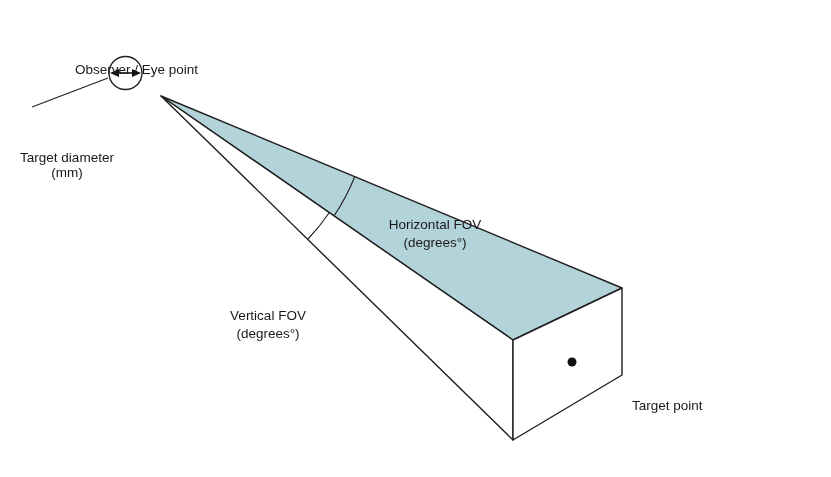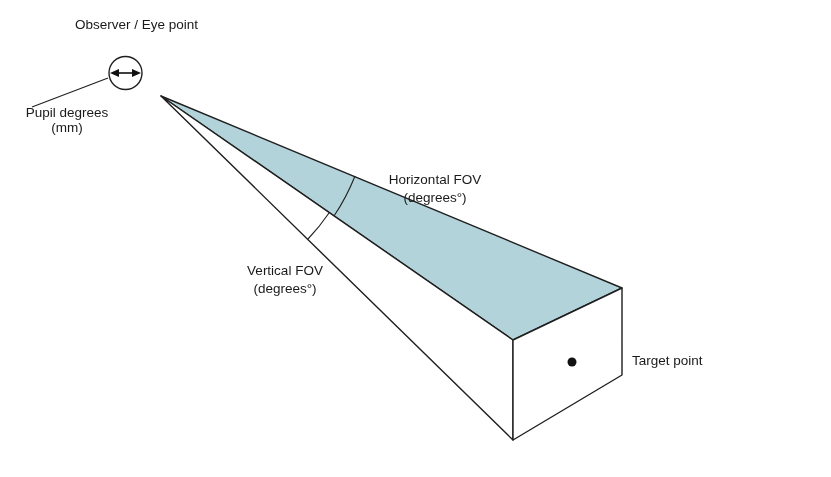--- a/index.html
+++ b/index.html
@@ -1,20 +1,20 @@
 <!DOCTYPE html>
 <html><head>
 <meta charset="utf-8">
 <style>
   html,body{margin:0;padding:0;background:#ffffff;}
   body{width:831px;height:477px;position:relative;overflow:hidden;
        font-family:"Liberation Sans","DejaVu Sans",sans-serif;color:#1a1a1a;}
   .stage{position:absolute;left:0;top:0;width:831px;height:477px;}
   svg{position:absolute;left:0;top:0;}
-  .label{position:absolute;font-size:13.5px;line-height:16px;white-space:pre;color:#1a1a1a;}
+  .label{position:absolute;font-size:13.5px;line-height:16px;white-space:pre;color:#1a1a1a;margin-top:45px;}
   .label.center{text-align:center;}
   .edge{stroke:#1f1f1f;stroke-width:1.4;stroke-linejoin:round;stroke-linecap:round;}
   .thin{stroke:#1f1f1f;stroke-width:1.1;fill:none;}
   .whiteface{fill:#ffffff;}
 </style>
 </head>
 <body>
 
 <div class="stage">
 
@@ -38,21 +38,21 @@
       <line x1="115" y1="73" x2="136" y2="73" stroke="#111111" stroke-width="1.6"></line>
       <polygon points="110,73 119,69 119,77" fill="#111111"></polygon>
       <polygon points="141,73 132,69 132,77" fill="#111111"></polygon>
     </g>
 
     <circle cx="572" cy="362" r="4.5" fill="#111111"></circle>
   </svg>
 
   <div class="label" style="left:75px;top:17px;">Observer / Eye point</div>
 
-  <div class="label center" style="left:15px;top:105px;width:104px;line-height:15px;"><span>Pupil degrees</span><br><span>(mm)</span></div>
+  <div class="label center" style="left:15px;top:105px;width:104px;line-height:15px;"><span>Target diameter</span><br><span>(mm)</span></div>
 
   <div class="label center" style="left:355px;top:171px;width:160px;line-height:18px;"><span>Horizontal FOV</span><br><span>(degrees°)</span></div>
 
-  <div class="label center" style="left:205px;top:262px;width:160px;line-height:18px;"><span>Vertical FOV</span><br><span>(degrees°)</span></div>
+  <div class="label center" style="left:188px;top:262px;width:160px;line-height:18px;"><span>Vertical FOV</span><br><span>(degrees°)</span></div>
 
   <div class="label" style="left:632px;top:353px;">Target point</div>
 
 </div>
 
 </body></html>

